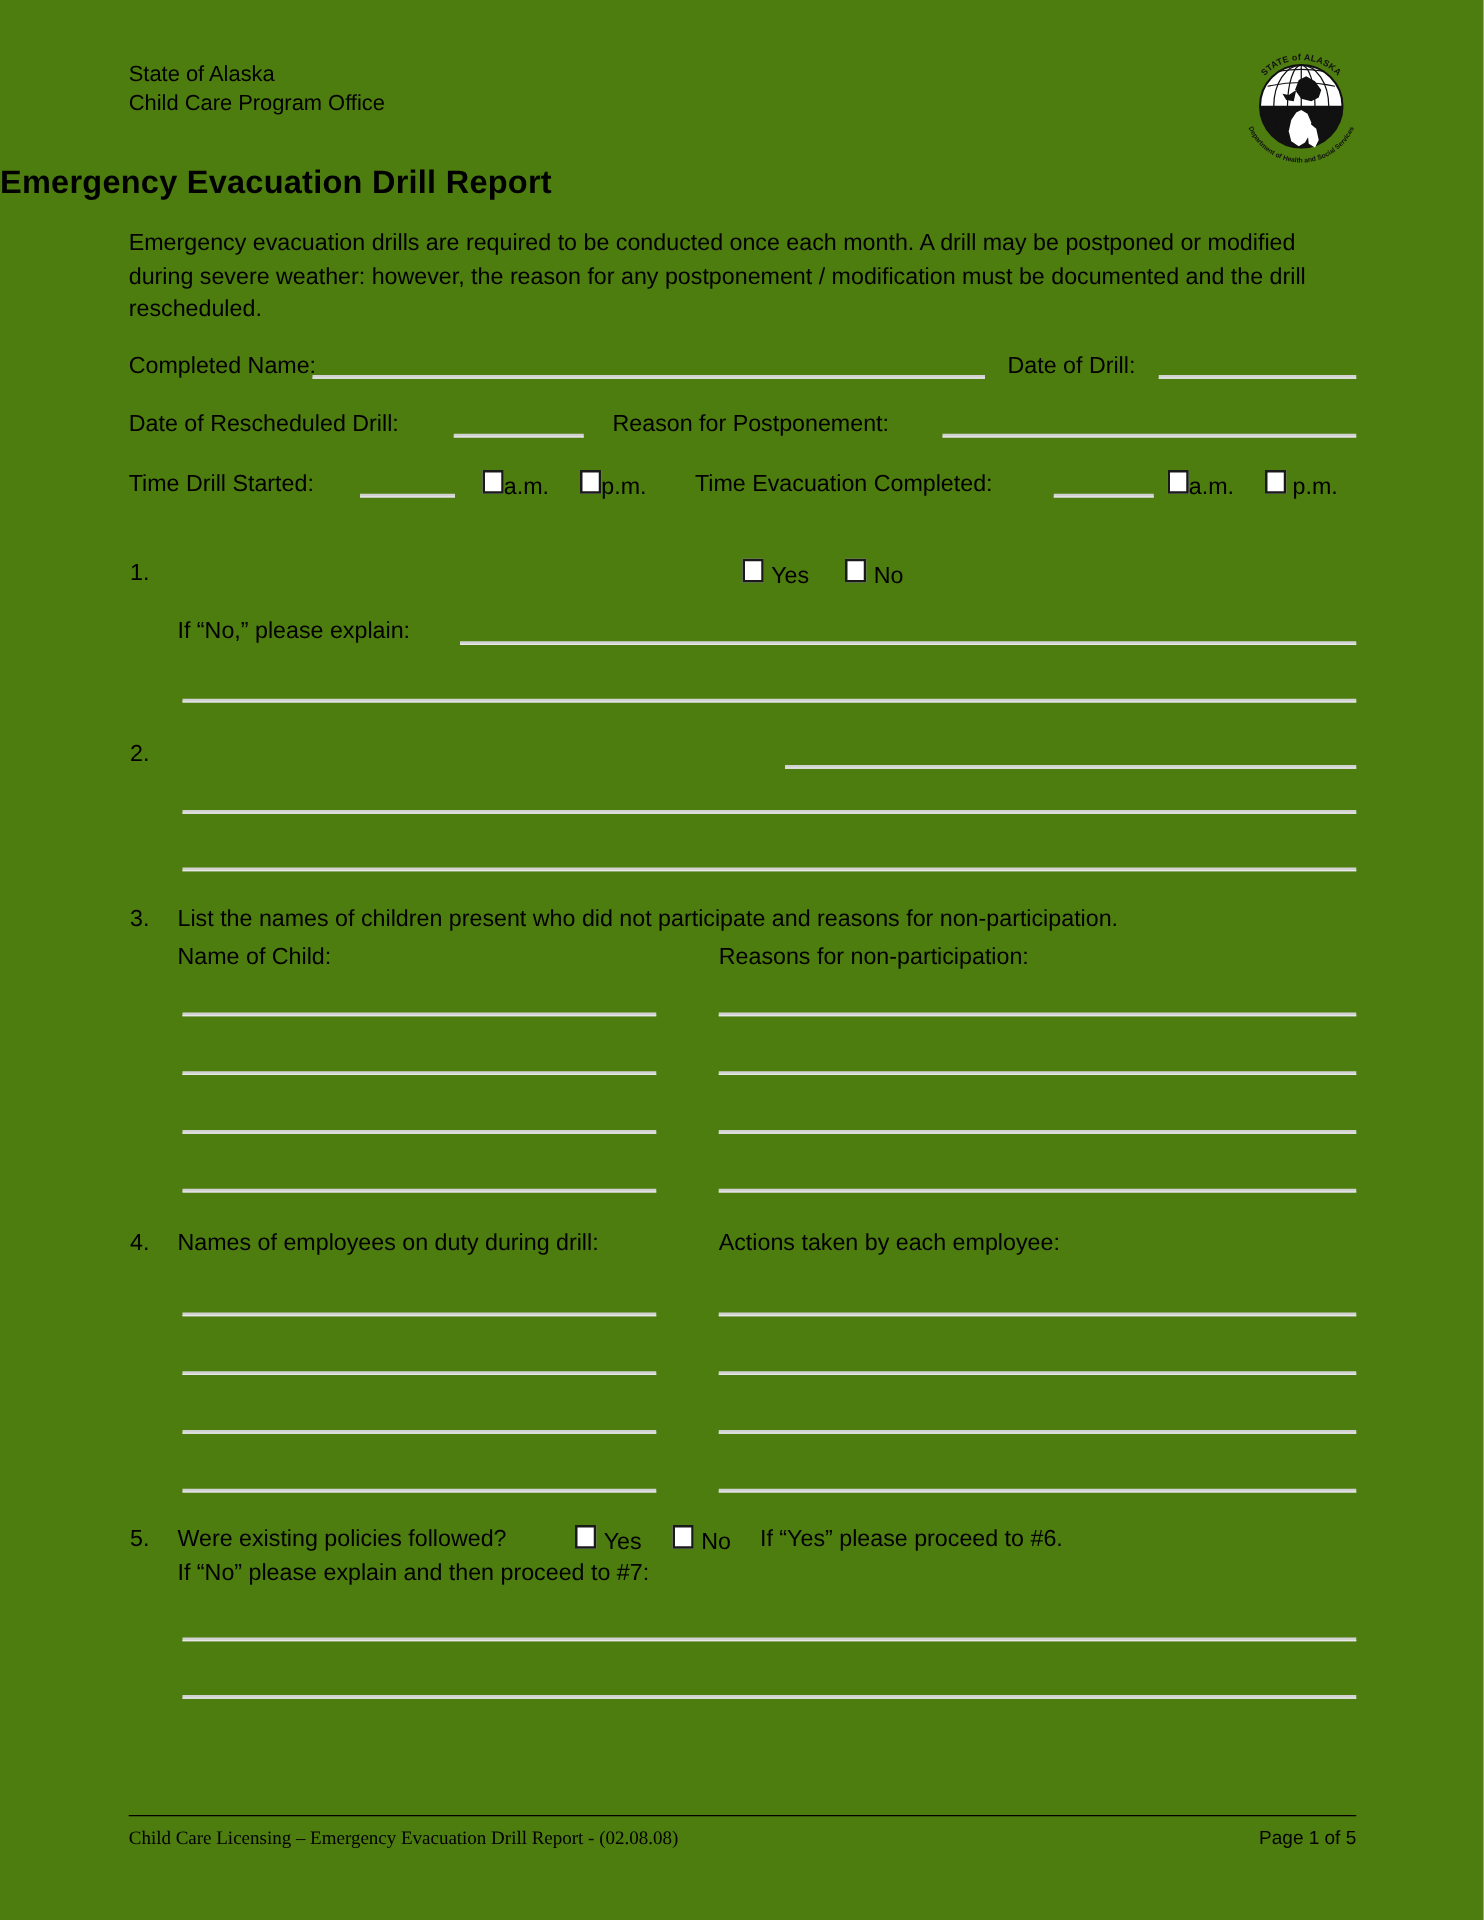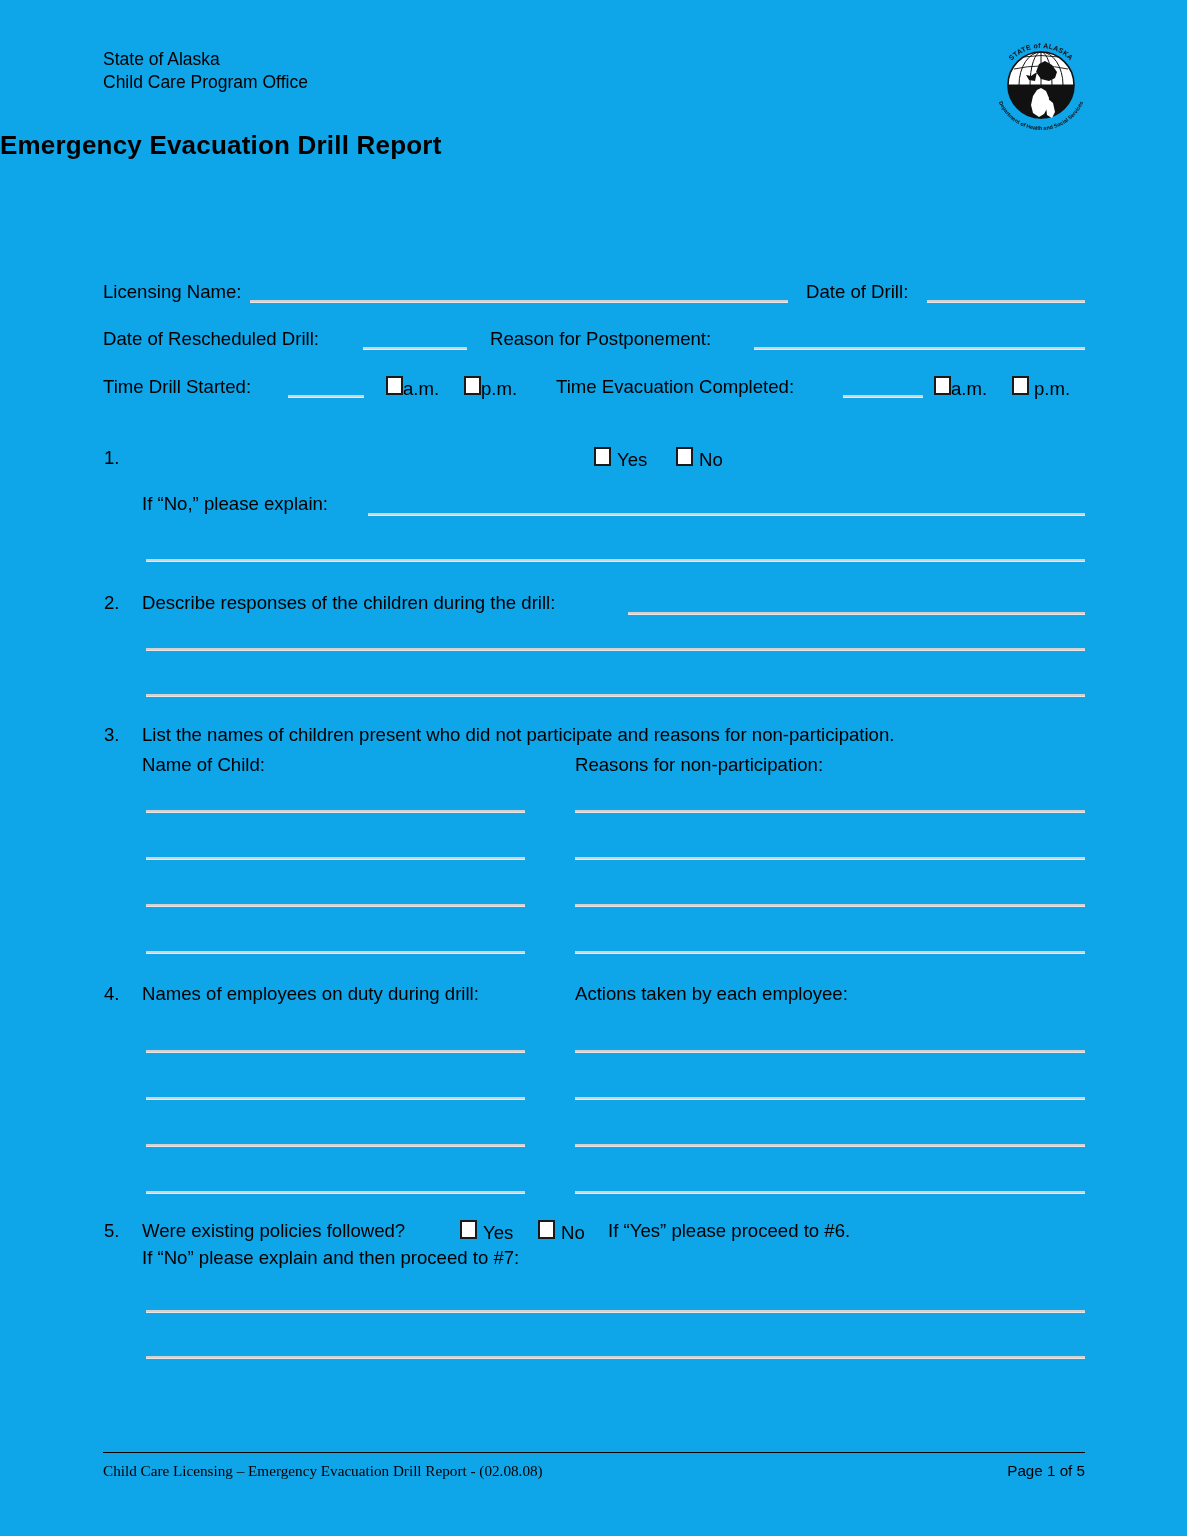--- a/index.html
+++ b/index.html
@@ -8,21 +8,21 @@
     background: #ffffff;
   }
   body {
     font-family: "Liberation Sans", sans-serif;
     color: #000000;
   }
   .page {
     position: relative;
     width: 1187px;
     height: 1536px;
-    background: #0ea5e9;
+    background: #4d7c0f;
     overflow: hidden;
     box-sizing: border-box;
   }
 
   
   .org-block {
     position: absolute;
     left: 103px;
     top: 48px;
     font-size: 17.5px;
@@ -161,23 +161,24 @@
         <textPath href="#arcTop" startOffset="50%" text-anchor="middle">STATE of ALASKA</textPath>
       </text>
       <text class="seal-text-sm" fill="#111111">
         <textPath href="#arcBot" startOffset="50%" text-anchor="middle">Department of Health and Social Services</textPath>
       </text>
     </svg>
   </div>
 
   <div class="doc-title">Emergency Evacuation Drill Report</div>
 
+  <div class="intro">Emergency evacuation drills are required to be conducted once each month. A drill may be postponed or modified during severe weather: however, the reason for any postponement / modification must be documented and the drill rescheduled.</div>
 
   <div class="row" style="left:103px; top:281px;">
-    <span class="lbl">Licensing Name:</span>
+    <span class="lbl">Completed Name:</span>
   </div>
   <div class="rule" style="left:250px; top:300px; width:538px;"></div>
 
   <div class="row" style="left:806px; top:281px;">
     <span class="lbl">Date of Drill:</span>
   </div>
   <div class="rule" style="left:927px; top:300px; width:158px;"></div>
 
   <div class="row" style="left:103px; top:328px;text-align:right;">
     <span class="lbl">Date of Rescheduled Drill:</span>
@@ -225,21 +226,20 @@
   <div class="row" style="left:676px; top:447px;">
     <span class="cbx"></span>
       <span class="lbl" style="margin-left:6px;">No</span>
   </div>
 
   <div class="qtext" style="left:142px; top:493px;text-align:right;">If “No,” please explain:</div>
   <div class="rule" style="left:368px; top:513px; width:717px;"></div>
   <div class="rule" style="left:146px; top:559px; width:939px;"></div>
 
   <div class="qnum" style="left:104px; top:592px;">2.</div>
-  <div class="qtext" style="left:142px; top:592px;">Describe responses of the children during the drill:</div>
   <div class="rule" style="left:628px; top:612px; width:457px;"></div>
   <div class="rule" style="left:146px; top:648px; width:939px;"></div>
   <div class="rule" style="left:146px; top:694px; width:939px;"></div>
 
   <div class="qnum" style="left:104px; top:724px;">3.</div>
   <div class="qtext" style="left:142px; top:724px;">List the names of children present who did not participate and reasons for non-participation.</div>
   <div class="qtext" style="left:142px; top:754px;">Name of Child:</div>
   <div class="qtext" style="left:575px; top:754px;">Reasons for non-participation:</div>
 
   <div class="rule" style="left:146px; top:810px; width:379px;"></div>

